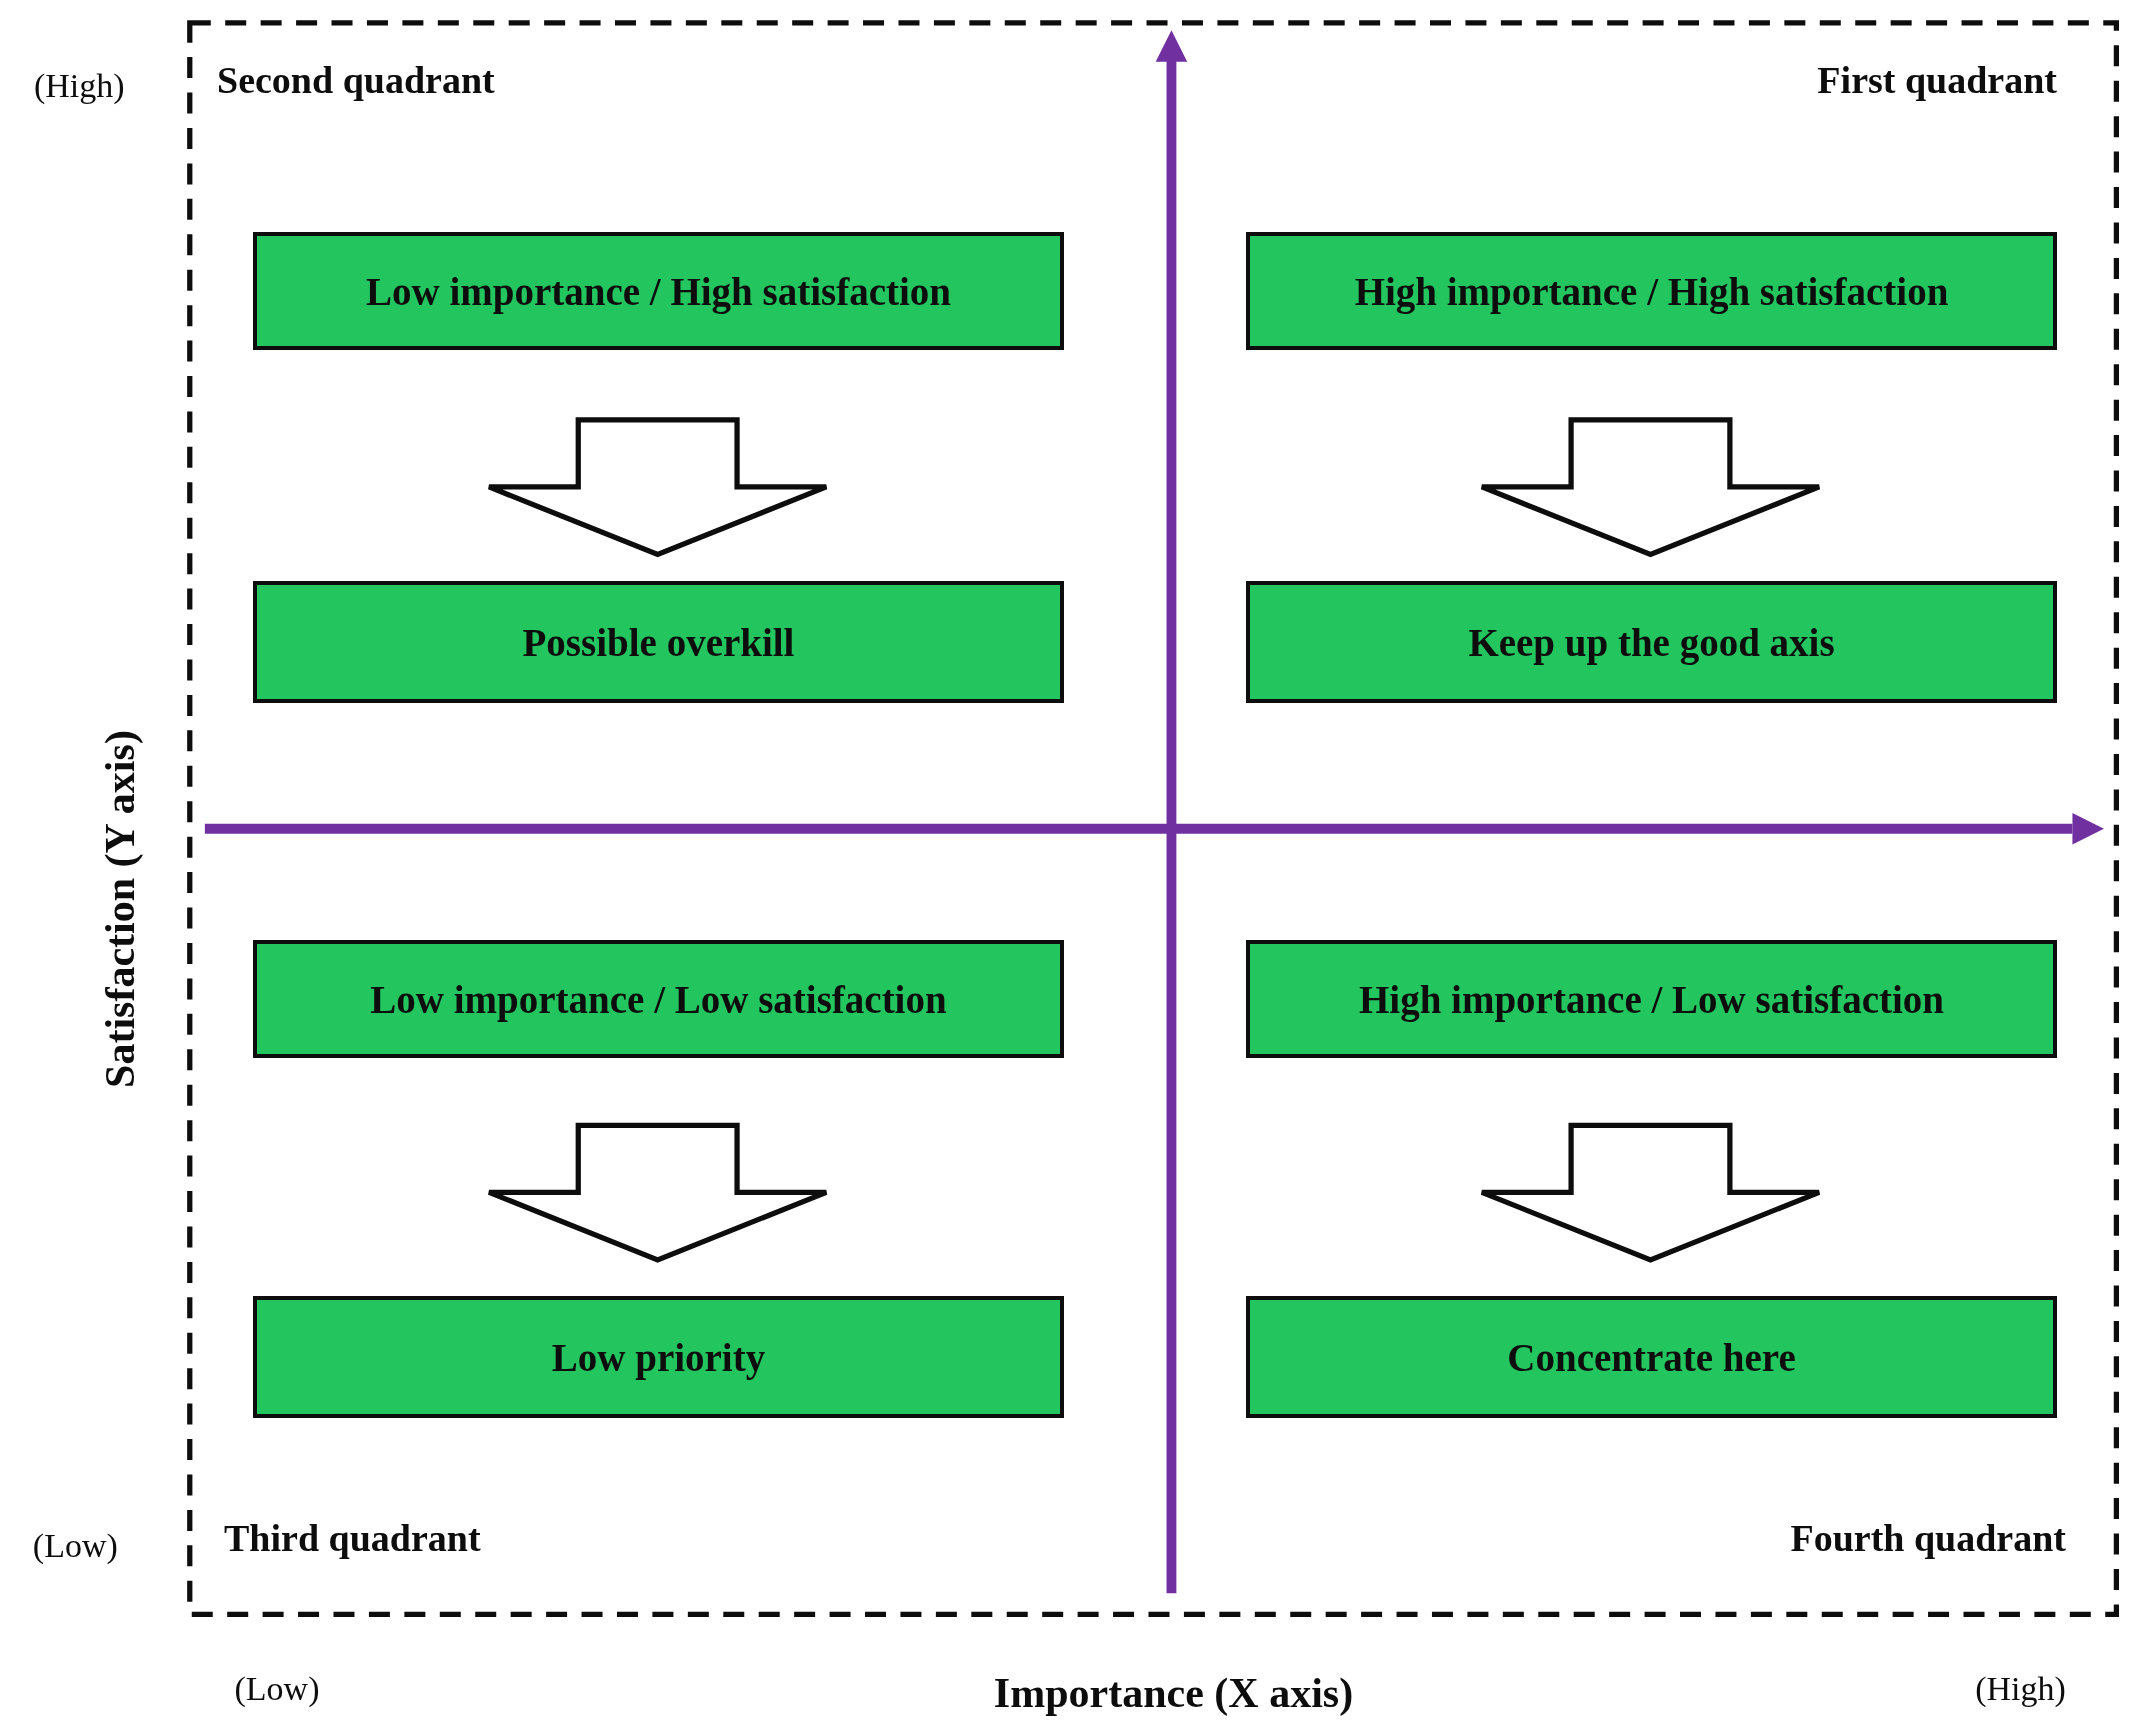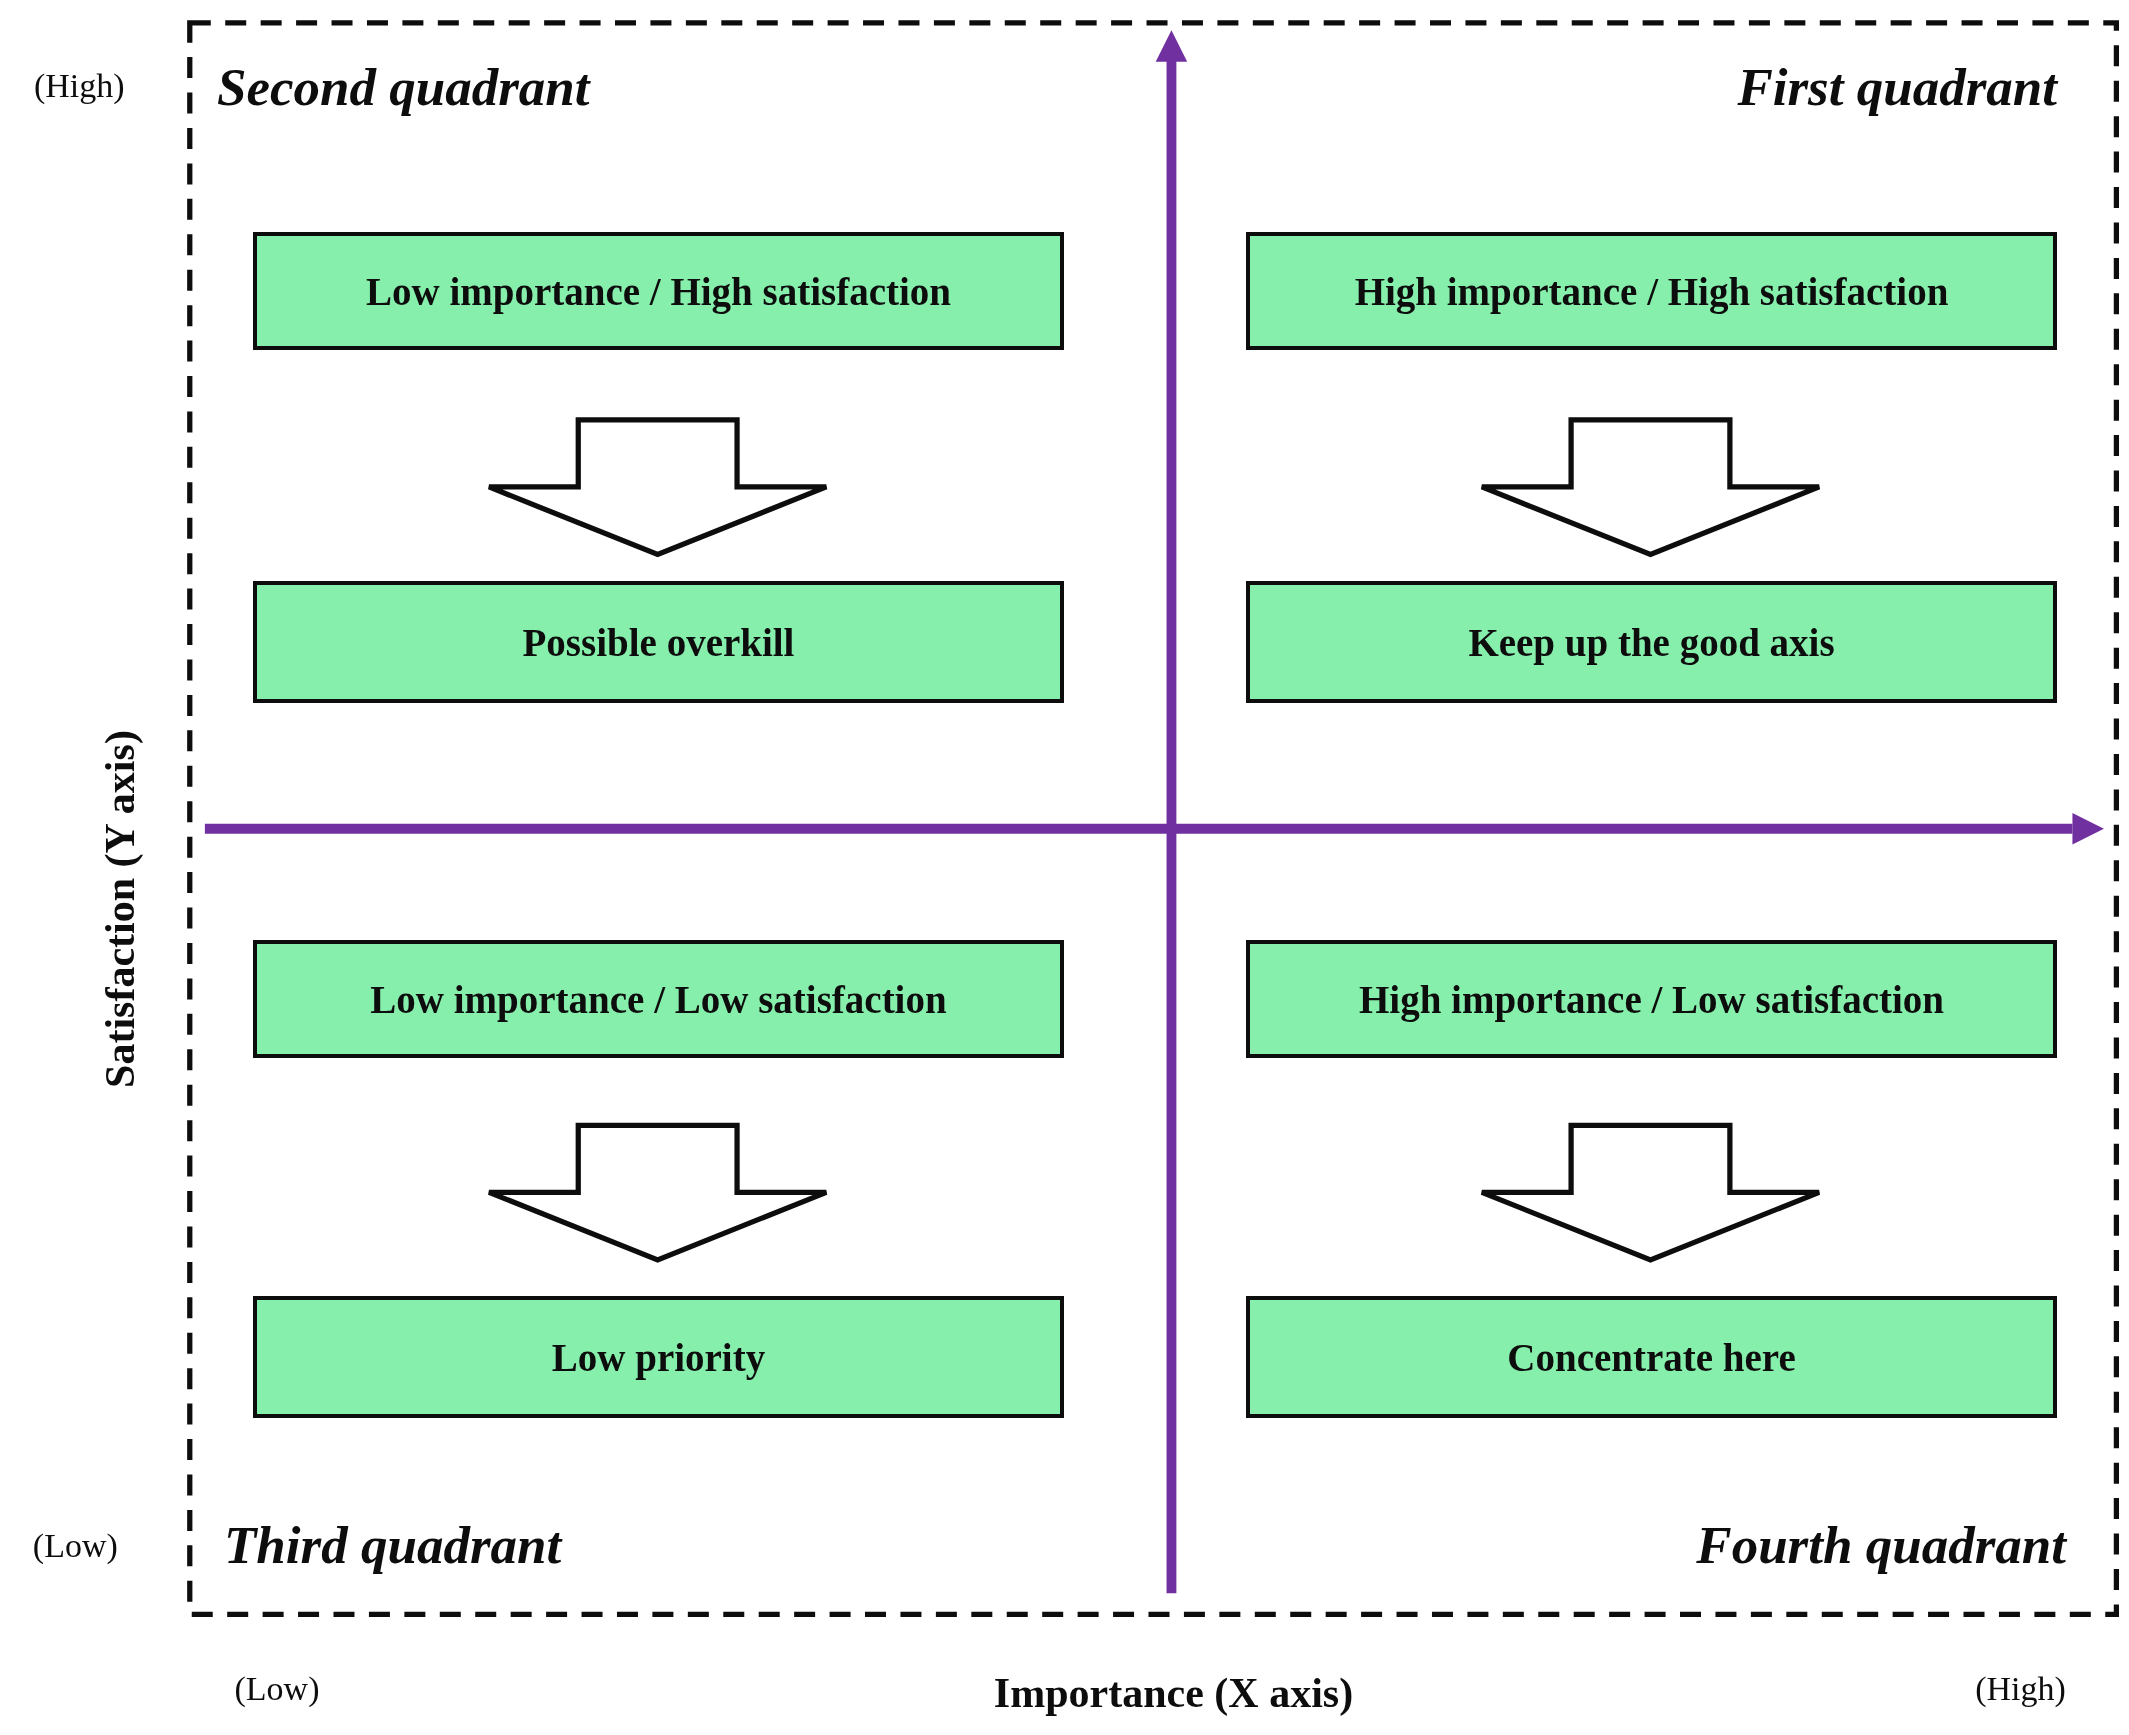--- a/index.html
+++ b/index.html
@@ -15,25 +15,24 @@
     font-family: "Liberation Serif", "DejaVu Serif", serif;
     color: #0d0d0d;
   }
   #overlay-svg {
     position: absolute;
     left: 0; top: 0;
     width: 2129px; height: 1735px;
   }
   .qlabel {
     position: absolute;
-    font-size: 53px;
+    font-size: 38px;
     font-weight: 700;
     white-space: nowrap;
     line-height: 1;
-    font-style: italic;
   }
   .qlabel.right { text-align: left; }
   .side-label {
     position: absolute;
     font-size: 34px;
     font-weight: 400;
     text-align: center;
     line-height: 1;
     white-space: nowrap;
   }
@@ -43,21 +42,21 @@
     font-weight: 700;
     text-align: center;
     line-height: 1;
     white-space: nowrap;
   }
   .msgbox {
     position: absolute;
     width: 811px;
     height: 118px;
     border: 4.6px solid #0d0d0d;
-    background: #86efac;
+    background: #22c55e;
     display: flex;
     align-items: center;
     justify-content: center;
     box-sizing: border-box;
     font-family: Liberation Serif, serif;
   }
   .msgbox span {
     font-size: 39px;
     font-weight: 700;
     white-space: nowrap;

